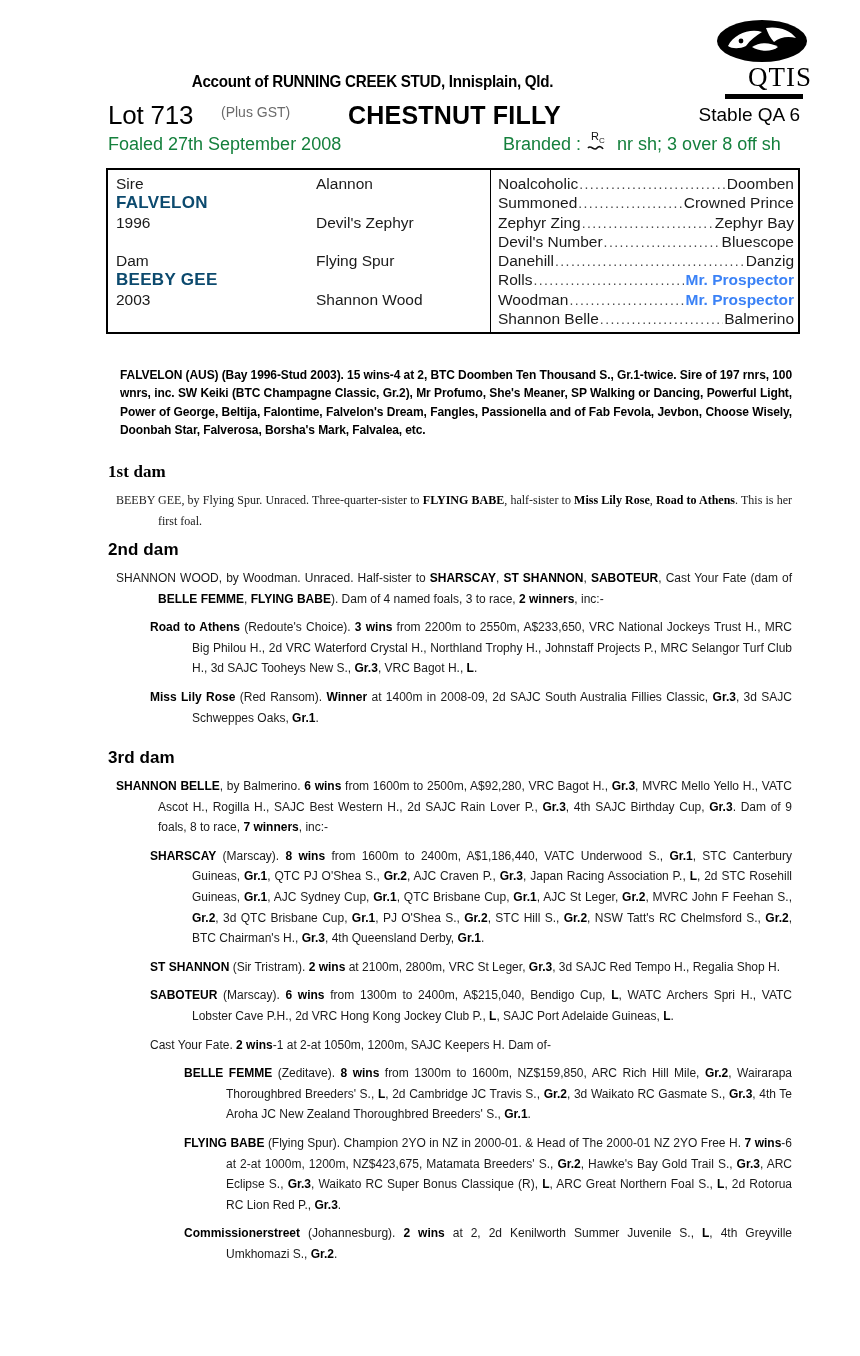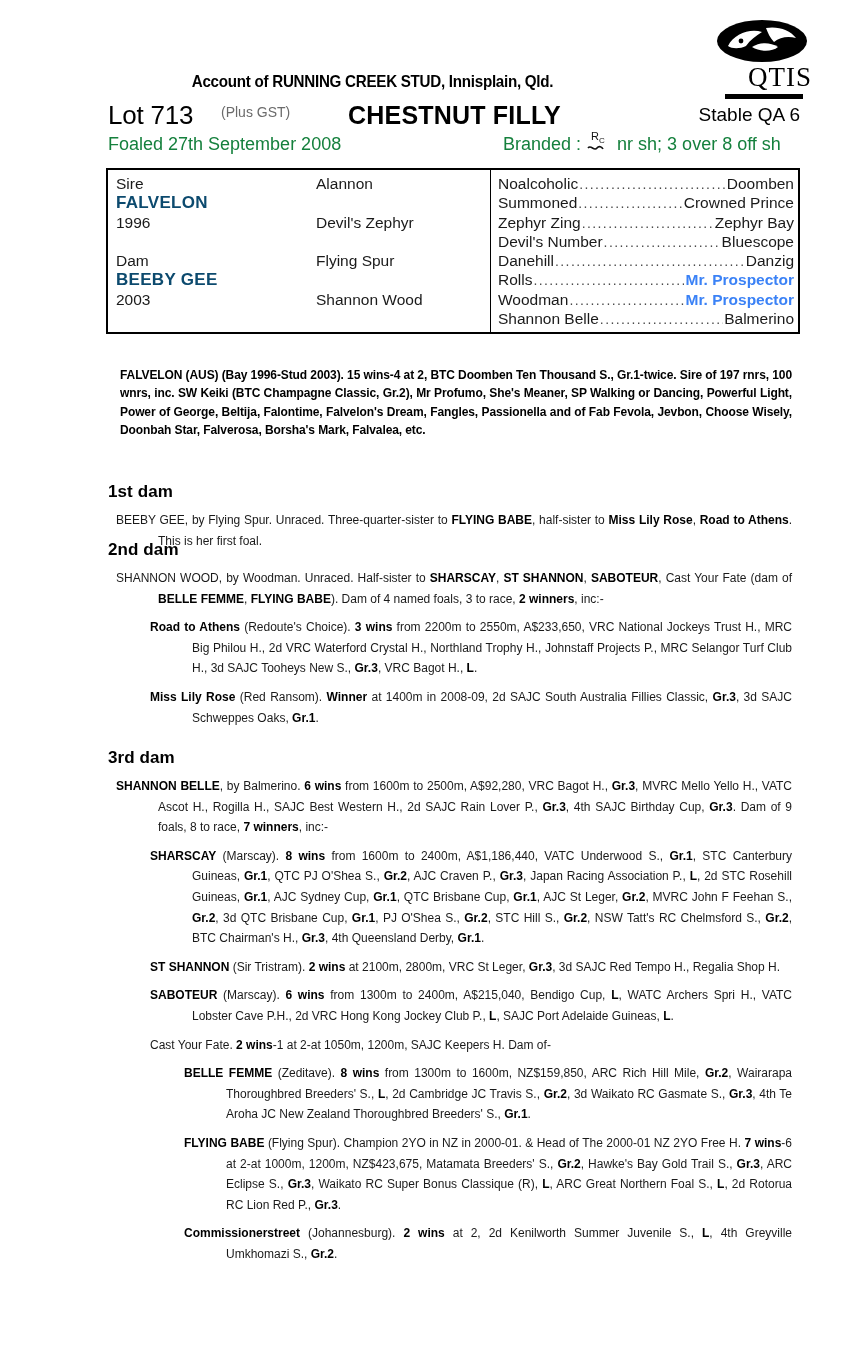--- a/index.html
+++ b/index.html
@@ -335,21 +335,21 @@
         <div class="dotrow">
           <span class="nm">Shannon Belle</span>
           <span class="fill">................................................................................</span>
           <span class="val">Balmerino</span>
         </div>
       </div>
   </div>
 
   <div class="sire-para">FALVELON (AUS) (Bay 1996-Stud 2003). 15 wins-4 at 2, BTC Doomben Ten Thousand S., Gr.1-twice. Sire of 197 rnrs, 100 wnrs, inc. SW Keiki (BTC Champagne Classic, Gr.2), Mr Profumo, She's Meaner, SP Walking or Dancing, Powerful Light, Power of George, Beltija, Falontime, Falvelon's Dream, Fangles, Passionella and of Fab Fevola, Jevbon, Choose Wisely, Doonbah Star, Falverosa, Borsha's Mark, Falvalea, etc.</div>
 
-  <div class="body-block" style="top:482px;">
+  <div class="body-block" style="top:462px;font-family:Liberation Serif, serif;">
     <div class="dam-head">1st dam</div>
     <p class="p ind1" id="dam1-text">BEEBY GEE, by Flying Spur. Unraced. Three-quarter-sister to <b>FLYING BABE</b>, half-sister to <b>Miss Lily Rose</b>, <b>Road to Athens</b>. This is her first foal.</p>
   </div>
 
   <div class="body-block" style="top:540px;">
     <div class="dam-head">2nd dam</div>
     <p class="p ind1" id="dam2-text">SHANNON WOOD, by Woodman. Unraced. Half-sister to <b>SHARSCAY</b>, <b>ST SHANNON</b>, <b>SABOTEUR</b>, Cast Your Fate (dam of <b>BELLE FEMME</b>, <b>FLYING BABE</b>). Dam of 4 named foals, 3 to race, <b>2 winners</b>, inc:-</p>
     <div id="dam2-entries">
         <p class="p ind2"><b>Road to Athens</b> (Redoute's Choice). <b>3 wins</b> from 2200m to 2550m, A$233,650, VRC National Jockeys Trust H., MRC Big Philou H., 2d VRC Waterford Crystal H., Northland Trophy H., Johnstaff Projects P., MRC Selangor Turf Club H., 3d SAJC Tooheys New S., <b>Gr.3</b>, VRC Bagot H., <b>L</b>.</p>
         <p class="p ind2"><b>Miss Lily Rose</b> (Red Ransom). <b>Winner</b> at 1400m in 2008-09, 2d SAJC South Australia Fillies Classic, <b>Gr.3</b>, 3d SAJC Schweppes Oaks, <b>Gr.1</b>.</p>

